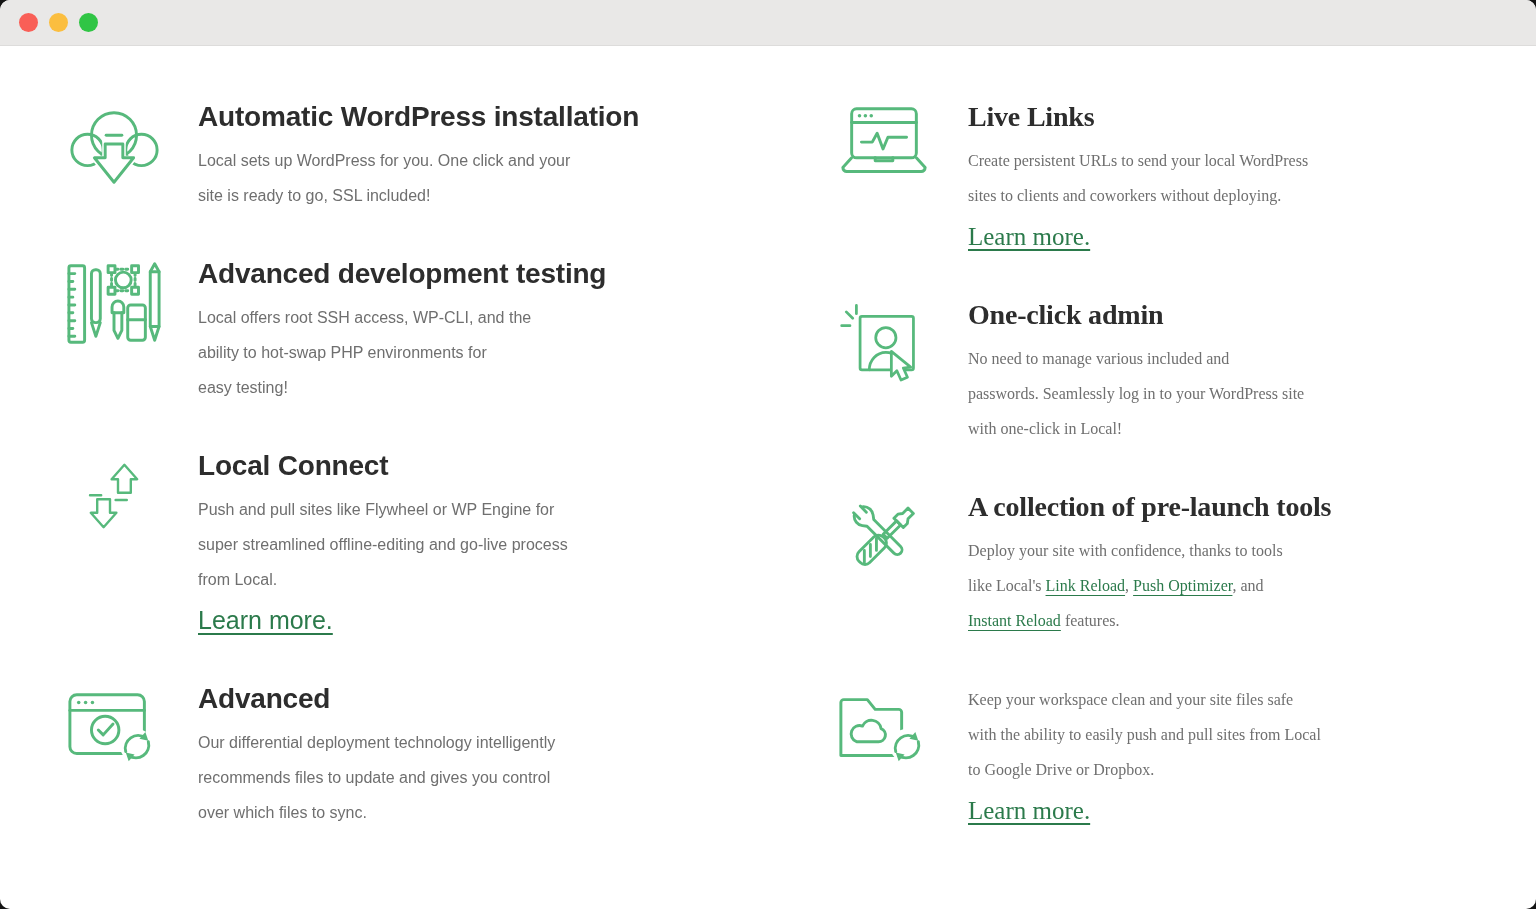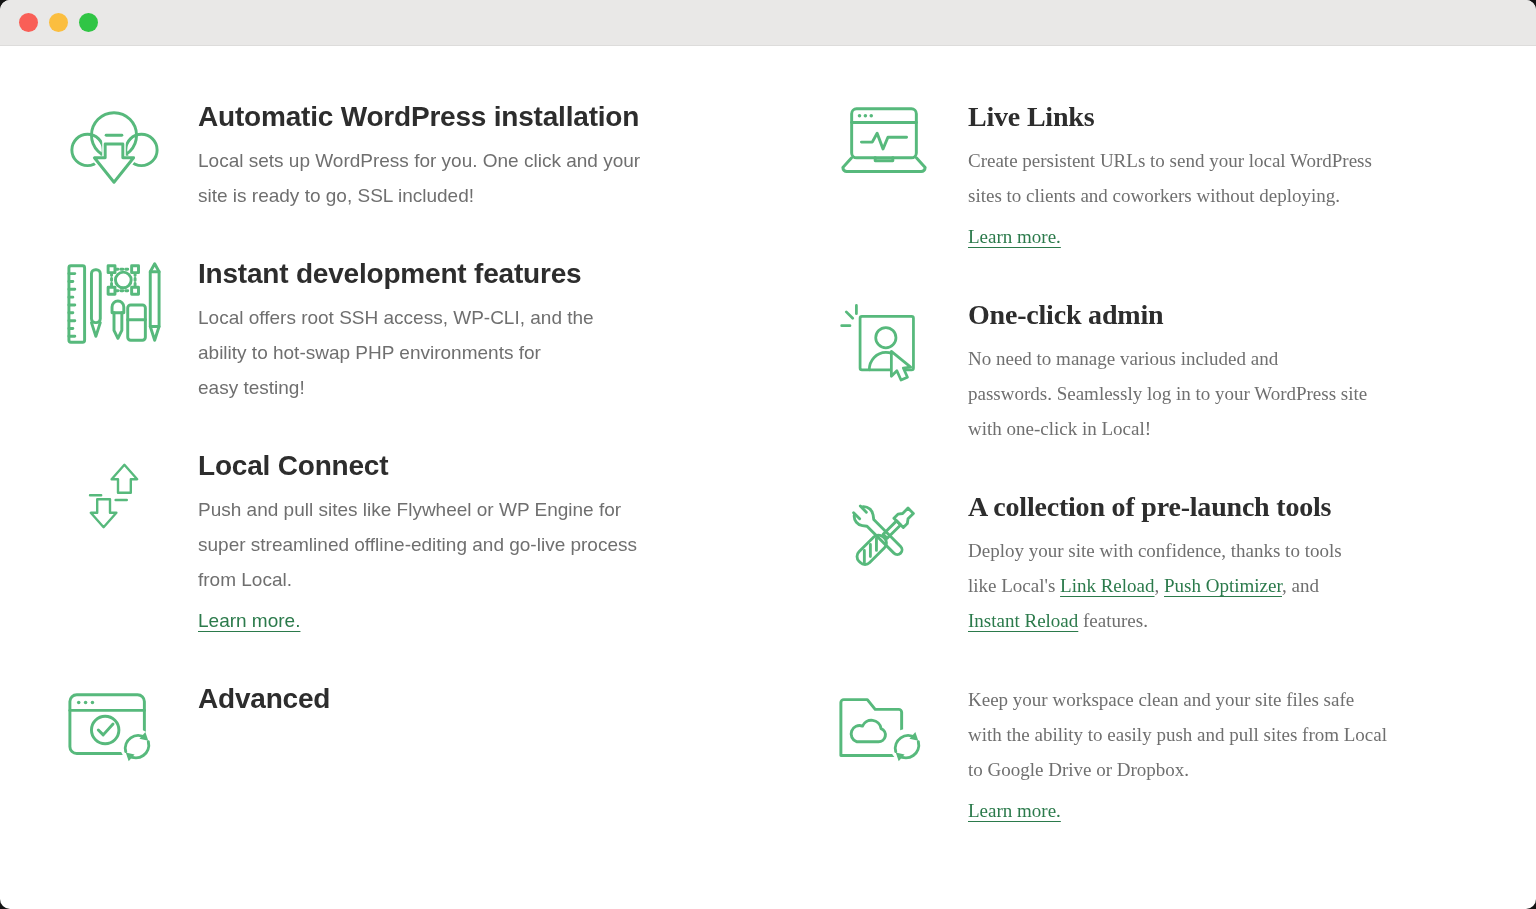--- a/index.html
+++ b/index.html
@@ -61,33 +61,33 @@
   }
   .txt{flex:1;min-width:0;}
   .feature h2{
     font-size:28px;line-height:34px;
     font-weight:600;
     color:var(--heading-text);
     letter-spacing:-0.2px;
     margin-bottom:9px;
   }
   .desc{
-    font-size:19px;line-height:35px;
+    font-size:16px;line-height:35px;
     color:var(--body-text);
     white-space:pre-line;
   }
   a.learn-more,a.inline-link{
     color:var(--link-green);
     text-decoration:underline;
     text-underline-offset:4px;
   }
   a.learn-more{
     display:inline-block;
     margin-top:6px;
-    font-size:19px;line-height:35px;
+    font-size:25px;line-height:35px;
   }
 </style>
 </head>
 <body>
 
 <div class="window">
 
   <div class="titlebar">
     <button class="traffic red"></button>
     <button class="traffic yellow"></button>
@@ -131,21 +131,21 @@
             <path stroke-dasharray="2 3" d="M52,9.5 H67 M52,31.5 H67 M47.5,14 V27 M71.5,14 V27"></path>
             <path d="M48,48 a6,6 0 0 1 12,0 v6 h-12 z"></path>
             <path d="M50,54 v18 l4,8 4,-8 v-18"></path>
             <rect x="64" y="46" width="18" height="36" rx="3"></rect>
             <path d="M64,61 h18"></path>
             <rect x="87" y="12" width="9" height="56"></rect>
             <path d="M87,12 l4.5,-8 4.5,8 M87,68 l4.5,14 4.5,-14"></path>
           </svg>
         </div>
         <div class="txt">
-          <h2>Instant development features</h2>
+          <h2>Advanced development testing</h2>
           <p class="desc">Local offers root SSH access, WP-CLI, and the
 ability to hot-swap PHP environments for
 easy testing!</p>
         </div>
       </div>
 
       <div class="feature">
         <div class="icon-box">
           <svg width="80" height="90" viewBox="0 0 100 90" class="icon-stroke">
             <path d="M63,6 L79,24 H71 V41 H55 V24 H47 Z"></path>
@@ -174,20 +174,23 @@
             <path d="M34,46 l5,5 10,-11"></path>
             <circle cx="73" cy="62" r="17" fill="#fff" stroke="none"></circle>
             <path d="M62,68 a13,13 0 0 1 20,-14"></path>
             <path fill="var(--accent-green)" stroke="none" d="M82,48 l3,9 -9,-2 z"></path>
             <path d="M85,58 a13,13 0 0 1 -20,14"></path>
             <path fill="var(--accent-green)" stroke="none" d="M65,78 l-3,-9 9,2 z"></path>
           </svg>
         </div>
         <div class="txt">
           <h2>Advanced</h2>
+          <p class="desc">Our differential deployment technology intelligently
+recommends files to update and gives you control
+over which files to sync.</p>
         </div>
       </div>
 
     </div>
 
     <div class="col col-right">
 
       <div class="feature">
         <div class="icon-box">
           <svg width="98" height="90" viewBox="0 0 100 90" class="icon-stroke">

